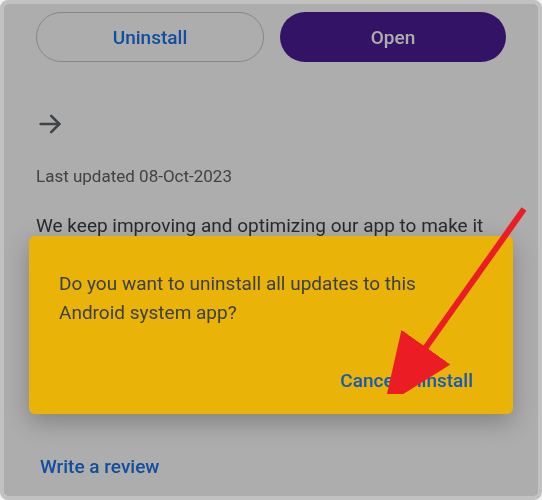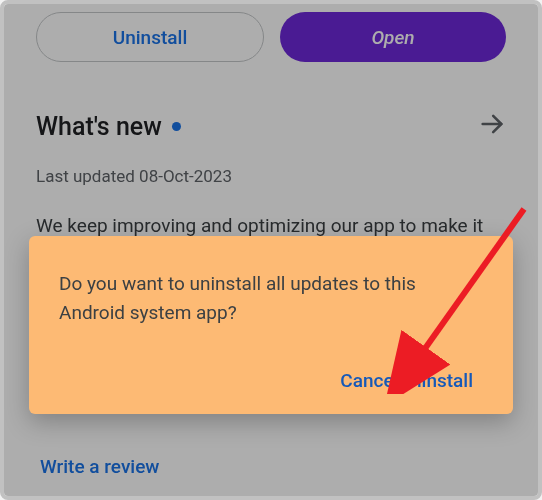--- a/index.html
+++ b/index.html
@@ -46,24 +46,23 @@
       align-items: center;
       justify-content: center;
       cursor: pointer;
     }
     .btn-outline {
       border: 1px solid #c4c7c9;
       color: #1a73e8;
       background: #fff;
     }
     .btn-filled {
-      background: #6d28d9;
+      background: #4c1d95;
       color: #fff;
       border: none;
-      font-style: italic;
     }
     .section {
       margin-top: 48px;
     }
     .section-header {
       display: flex;
       align-items: center;
       justify-content: space-between;
     }
     .section-title-wrap {
@@ -106,21 +105,21 @@
       font-size: 19px;
       font-weight: 500;
       color: #1a73e8;
       cursor: pointer;
     }
     .dialog {
       position: absolute;
       top: 232px;
       left: 25px;
       right: 25px;
-      background: #fdba74;
+      background: #eab308;
       border-radius: 6px;
       box-shadow: 0 8px 24px rgba(0,0,0,0.25);
       z-index: 20;
       padding: 34px 30px 22px 30px;
     }
     .dialog-text {
       font-size: 19px;
       color: #3c4043;
       line-height: 1.5;
     }
@@ -152,24 +151,20 @@
     <div class="btn btn-outline">
       <span>Uninstall</span>
     </div>
     <div class="btn btn-filled">
       <span>Open</span>
     </div>
   </div>
 
   <div class="section">
     <div class="section-header">
-      <div class="section-title-wrap">
-        <span class="section-title">What's new</span>
-        <span class="dot"></span>
-      </div>
       <span class="arrow-right">
         <svg viewBox="0 0 24 24" fill="none" stroke-width="2.2" stroke-linecap="round" stroke-linejoin="round">
           <line x1="4" y1="12" x2="20" y2="12"></line>
           <polyline points="13 5 20 12 13 19"></polyline>
         </svg>
       </span>
     </div>
     <div class="updated">Last updated 08-Oct-2023</div>
     <div class="description">We keep improving and optimizing our app to make it</div>
   </div>

